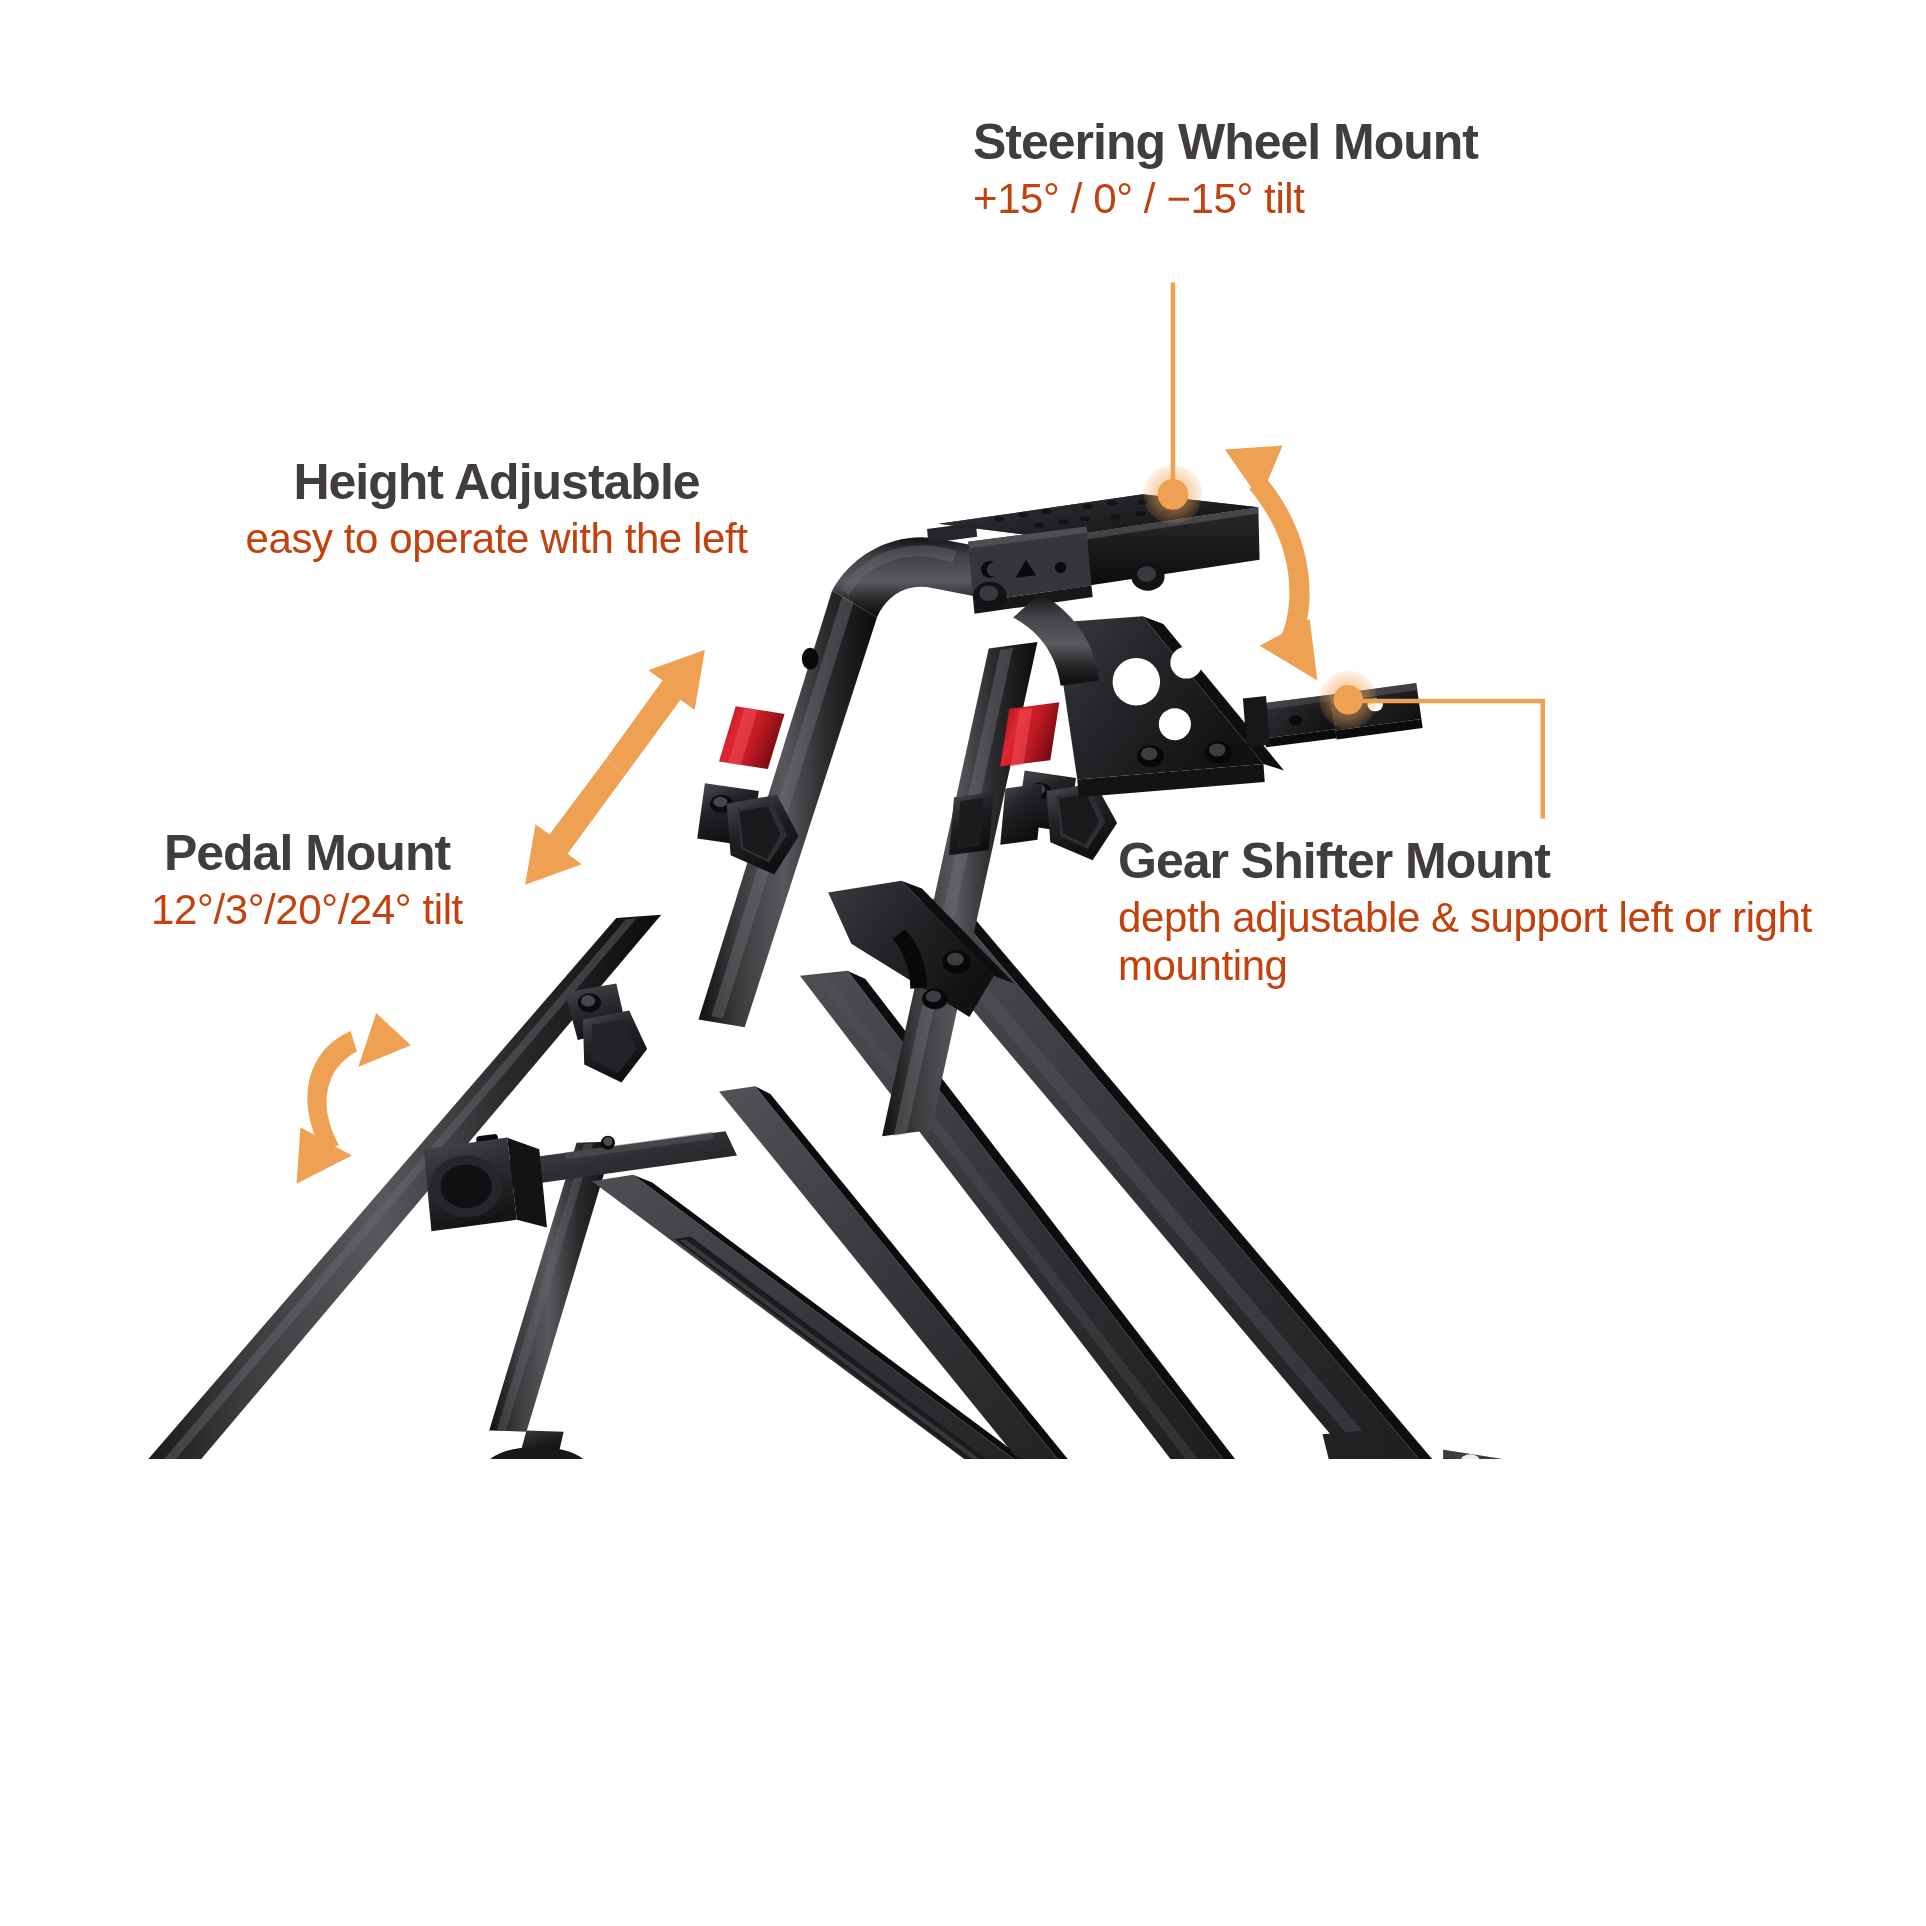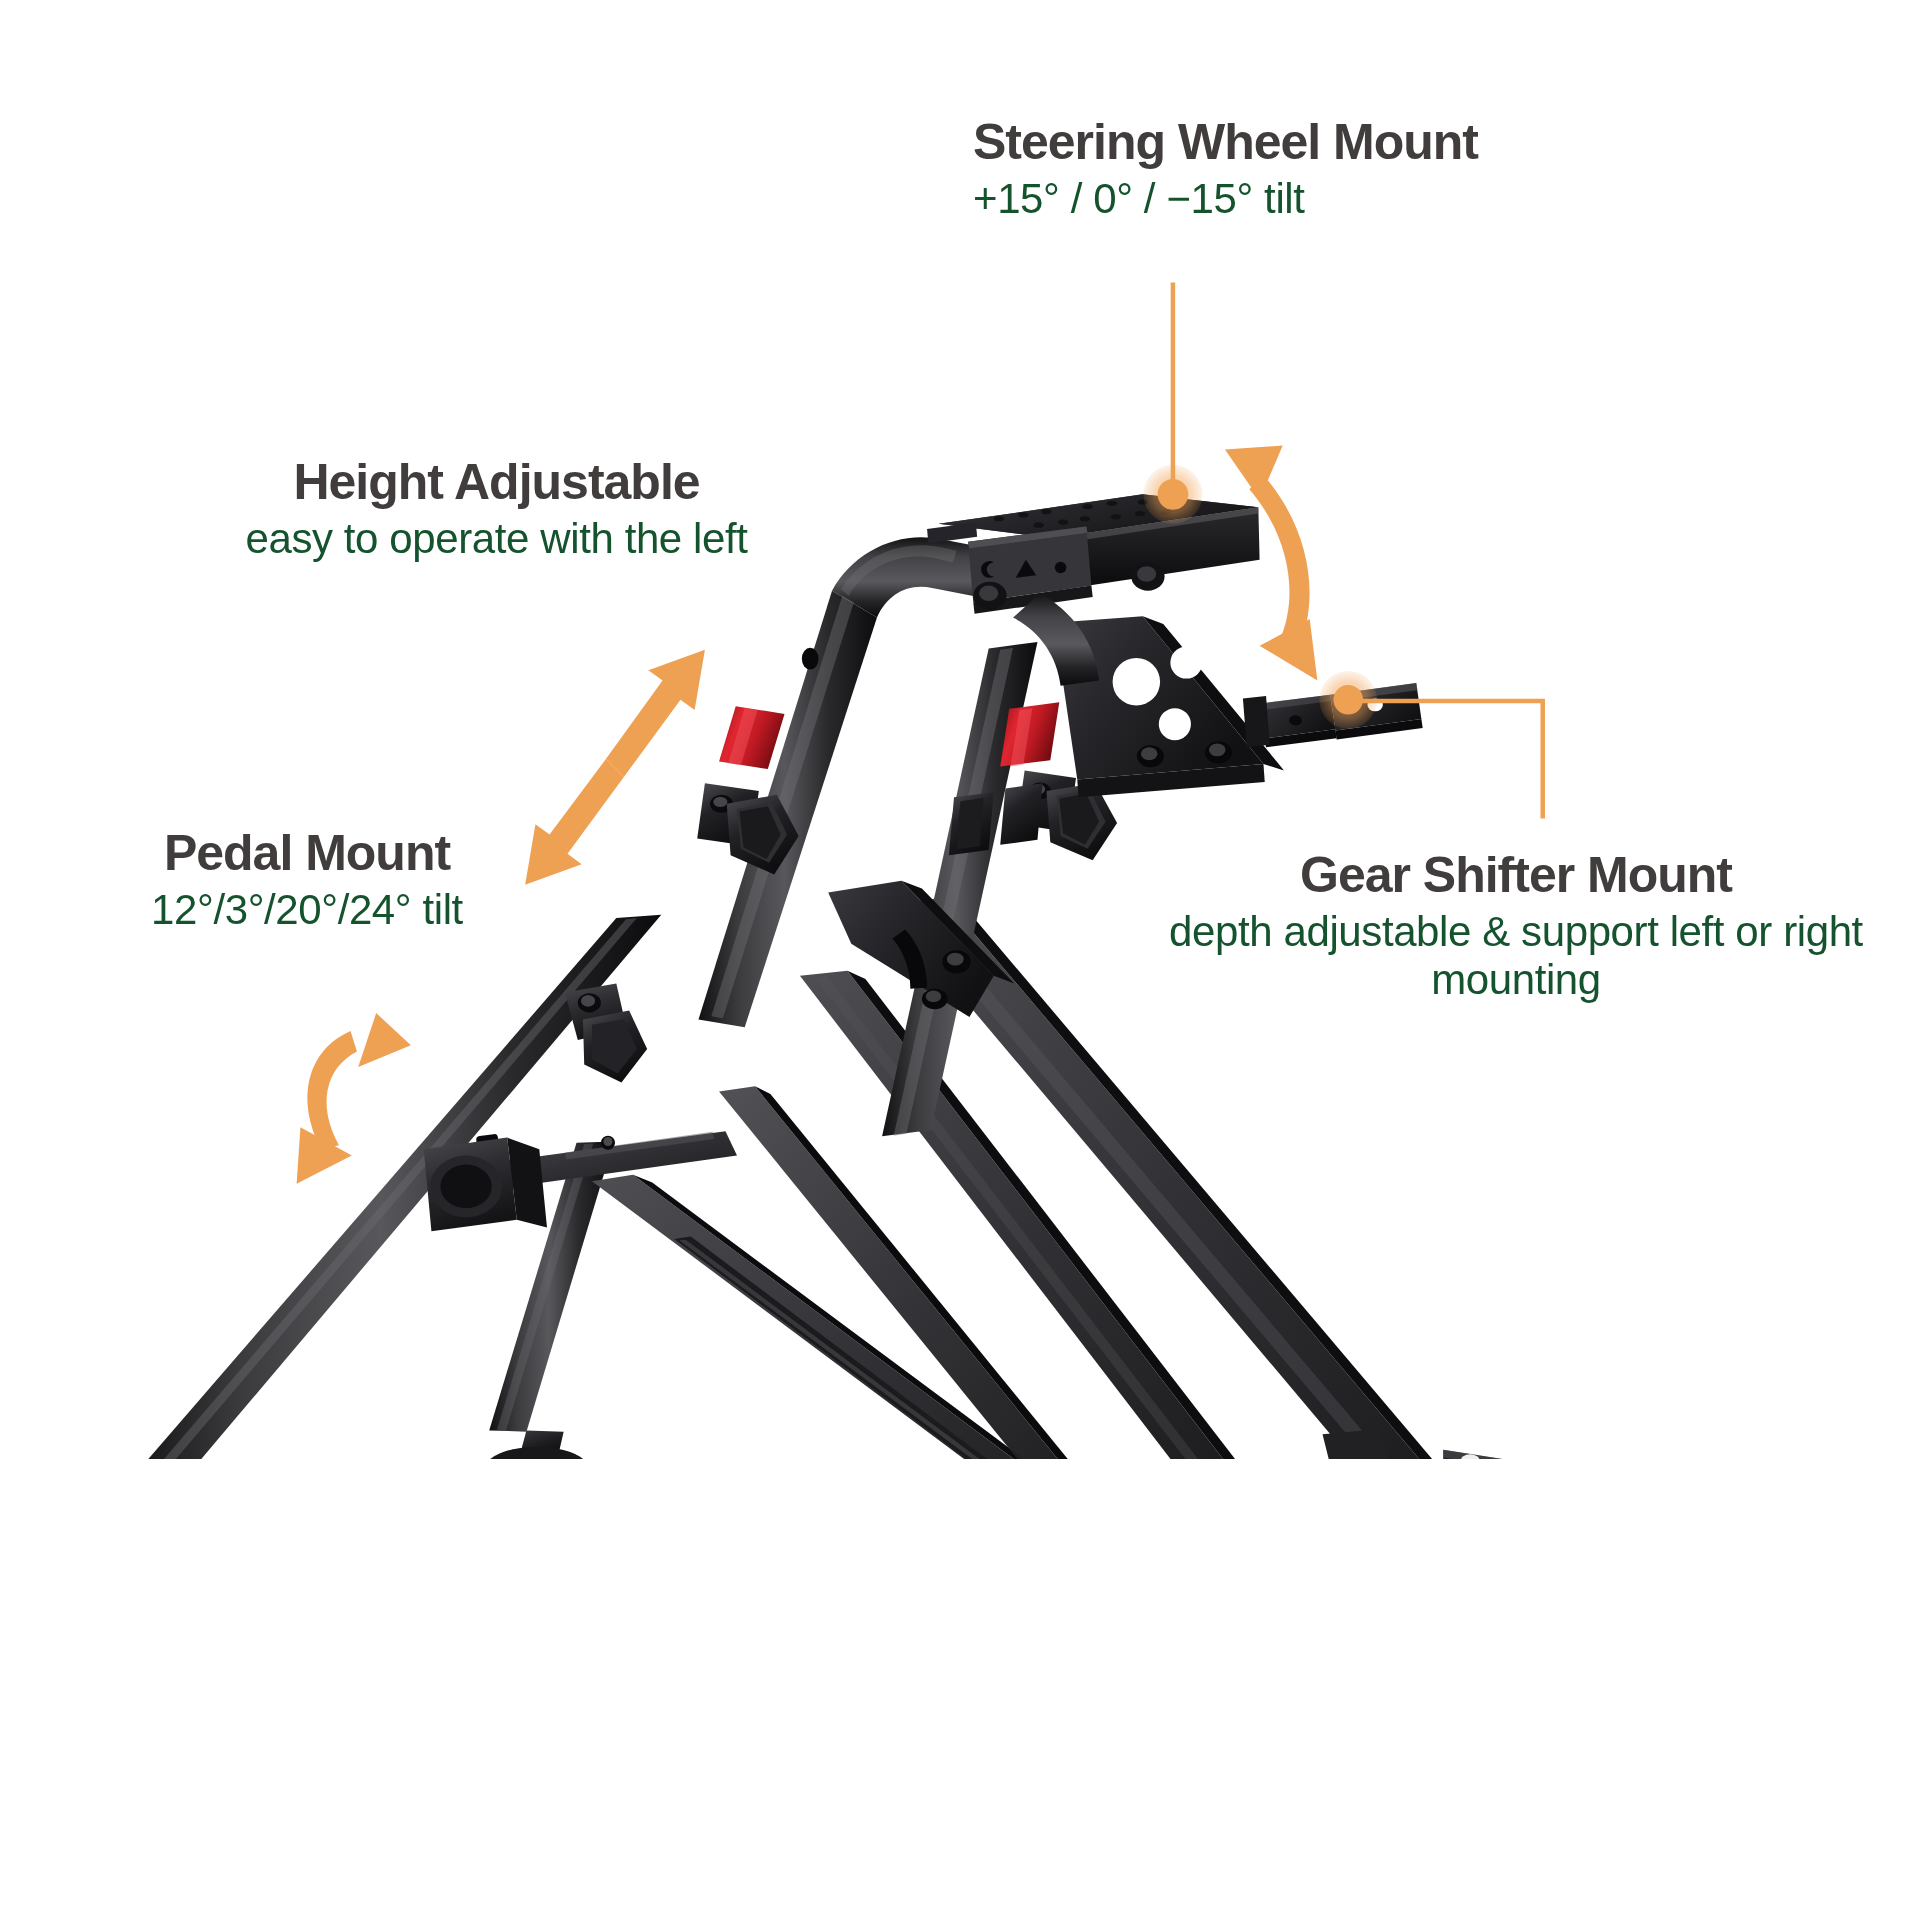--- a/index.html
+++ b/index.html
@@ -32,21 +32,21 @@
     color: #403D3C;
     letter-spacing: -1px;
     white-space: nowrap;
     margin: 0 0 7.7px 0;
   }
   .callout-sub {
     font-family: "Liberation Sans", sans-serif;
     font-weight: normal;
     font-size: 42px;
     line-height: 1.14;
-    color: #14532d;
+    color: #c2410c;
     letter-spacing: -0.4px;
     margin: 0;
   }
   
   #callout-steering {
     left: 973px;
     top: 117px;
     text-align: left;
   }
   #callout-height {
@@ -57,23 +57,22 @@
   }
   #callout-pedal {
     left: 31px;
     top: 828px;
     text-align: center;
     width: 552px;
   }
   #callout-shifter {
     left: 1118px;
     top: 836px;
-    text-align: center;
+    text-align: left;
     width: 796px;
-    margin-top: 14px;
   }
   #callout-shifter .callout-sub,
   #callout-height .callout-sub {
     white-space: normal;
   }
 </style>
 </head>
 <body>
 
 <div id="stage">

